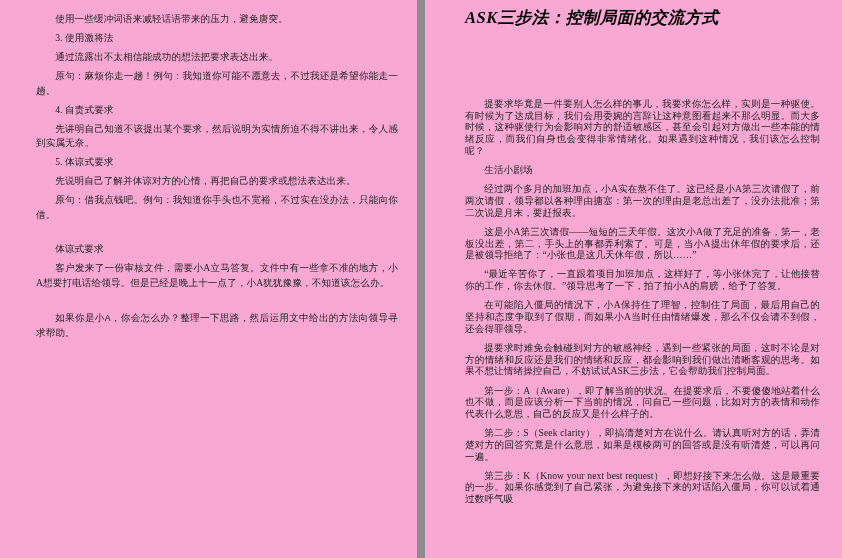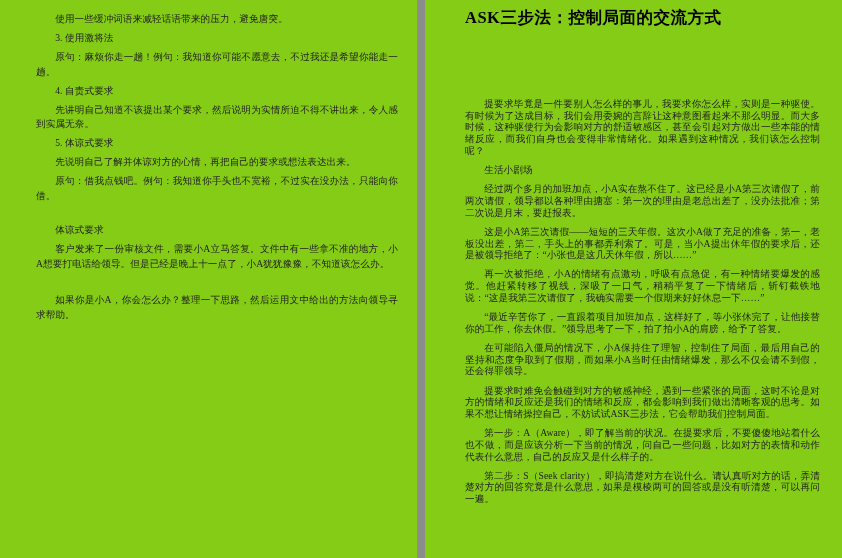--- a/index.html
+++ b/index.html
@@ -15,21 +15,21 @@
     position: relative;
     width: 842px;
     height: 558px;
     background: #ffffff;
   }
   .page {
     position: absolute;
     top: 0;
     height: 558px;
     box-sizing: border-box;
-    background: #84cc16;
+    background: #f9a8d4;
     color: #1e1e1e;
   }
   .page-left {
     left: 0;
     width: 417px;
     padding: 12px 19px 0 36px;
   }
   .page-right {
     left: 425px;
     width: 417px;
@@ -49,60 +49,62 @@
     line-height: 14.5px;
     text-align: justify;
     text-indent: 2em;
     letter-spacing: 0.1px;
   }
   .page-right .para {
     margin: 0 0 7.5px 0;
     line-height: 11.7px;
   }
   .gap-lg  { margin-top: 20px; }
-  .gap-lg2 { margin-top: 22px; }
+  .gap-lg2 { margin-top: 22px; font-family: Liberation Mono, monospace; }
   .gap-md  { margin-top: 14px; }
   .doc-title {
     margin: 0 0 70px 0;
     font-size: 16.5px;
     line-height: 20px;
     font-weight: bold;
     color: #000000;
     letter-spacing: 0.5px;
     text-indent: 0;
+    font-style: italic;
   }
 </style>
 </head>
 <body>
 
 <div class="spread">
 
   <section class="page page-left">
     <p class="para">使用一些缓冲词语来减轻话语带来的压力，避免唐突。</p>
     <p class="para">3. 使用激将法</p>
+    <p class="para">通过流露出不太相信能成功的想法把要求表达出来。</p>
     <p class="para">原句：麻烦你走一趟！例句：我知道你可能不愿意去，不过我还是希望你能走一趟。</p>
     <p class="para">4. 自责式要求</p>
     <p class="para">先讲明自己知道不该提出某个要求，然后说明为实情所迫不得不讲出来，令人感到实属无奈。</p>
     <p class="para">5. 体谅式要求</p>
     <p class="para">先说明自己了解并体谅对方的心情，再把自己的要求或想法表达出来。</p>
     <p class="para">原句：借我点钱吧。例句：我知道你手头也不宽裕，不过实在没办法，只能向你借。</p>
     <p class="para gap-lg">体谅式要求</p>
     <p class="para">客户发来了一份审核文件，需要小A立马答复。文件中有一些拿不准的地方，小A想要打电话给领导。但是已经是晚上十一点了，小A犹犹豫豫，不知道该怎么办。</p>
     <p class="para gap-lg2">如果你是小A，你会怎么办？整理一下思路，然后运用文中给出的方法向领导寻求帮助。</p>
   </section>
 
   <div class="page-divider"></div>
 
   <section class="page page-right">
     <h1 class="doc-title">ASK三步法：控制局面的交流方式</h1>
     <p class="para">提要求毕竟是一件要别人怎么样的事儿，我要求你怎么样，实则是一种驱使。有时候为了达成目标，我们会用委婉的言辞让这种意图看起来不那么明显。而大多时候，这种驱使行为会影响对方的舒适敏感区，甚至会引起对方做出一些本能的情绪反应，而我们自身也会变得非常情绪化。如果遇到这种情况，我们该怎么控制呢？</p>
     <p class="para gap-md">生活小剧场</p>
     <p class="para">经过两个多月的加班加点，小A实在熬不住了。这已经是小A第三次请假了，前两次请假，领导都以各种理由搪塞：第一次的理由是老总出差了，没办法批准；第二次说是月末，要赶报表。</p>
     <p class="para">这是小A第三次请假——短短的三天年假。这次小A做了充足的准备，第一，老板没出差，第二，手头上的事都弄利索了。可是，当小A提出休年假的要求后，还是被领导拒绝了：“小张也是这几天休年假，所以……”</p>
-    <p class="para">再一次被拒绝，小A的情绪有点激动，呼吸有点急促，有一种情绪要爆发的感觉。他赶紧转移了视线，深吸了一口气，稍稍平复了一下情绪后，斩钉截铁地说：“这是我第三次请假了，我确实需要一个假期来好好休息一下……”</p>
     <p class="para">“最近辛苦你了，一直跟着项目加班加点，这样好了，等小张休完了，让他接替你的工作，你去休假。”领导思考了一下，拍了拍小A的肩膀，给予了答复。</p>
     <p class="para gap-md">在可能陷入僵局的情况下，小A保持住了理智，控制住了局面，最后用自己的坚持和态度争取到了假期，而如果小A当时任由情绪爆发，那么不仅会请不到假，还会得罪领导。</p>
     <p class="para">提要求时难免会触碰到对方的敏感神经，遇到一些紧张的局面，这时不论是对方的情绪和反应还是我们的情绪和反应，都会影响到我们做出清晰客观的思考。如果不想让情绪操控自己，不妨试试ASK三步法，它会帮助我们控制局面。</p>
     <p class="para">第一步：A（Aware），即了解当前的状况。在提要求后，不要傻傻地站着什么也不做，而是应该分析一下当前的情况，问自己一些问题，比如对方的表情和动作代表什么意思，自己的反应又是什么样子的。</p>
     <p class="para">第二步：S（Seek clarity），即搞清楚对方在说什么。请认真听对方的话，弄清楚对方的回答究竟是什么意思，如果是模棱两可的回答或是没有听清楚，可以再问一遍。</p>
+    <p class="para">第三步：K（Know your next best request），即想好接下来怎么做。这是最重要的一步。如果你感觉到了自己紧张，为避免接下来的对话陷入僵局，你可以试着通过数呼气吸</p>
   </section>
 
 </div>
 
 </body></html>

